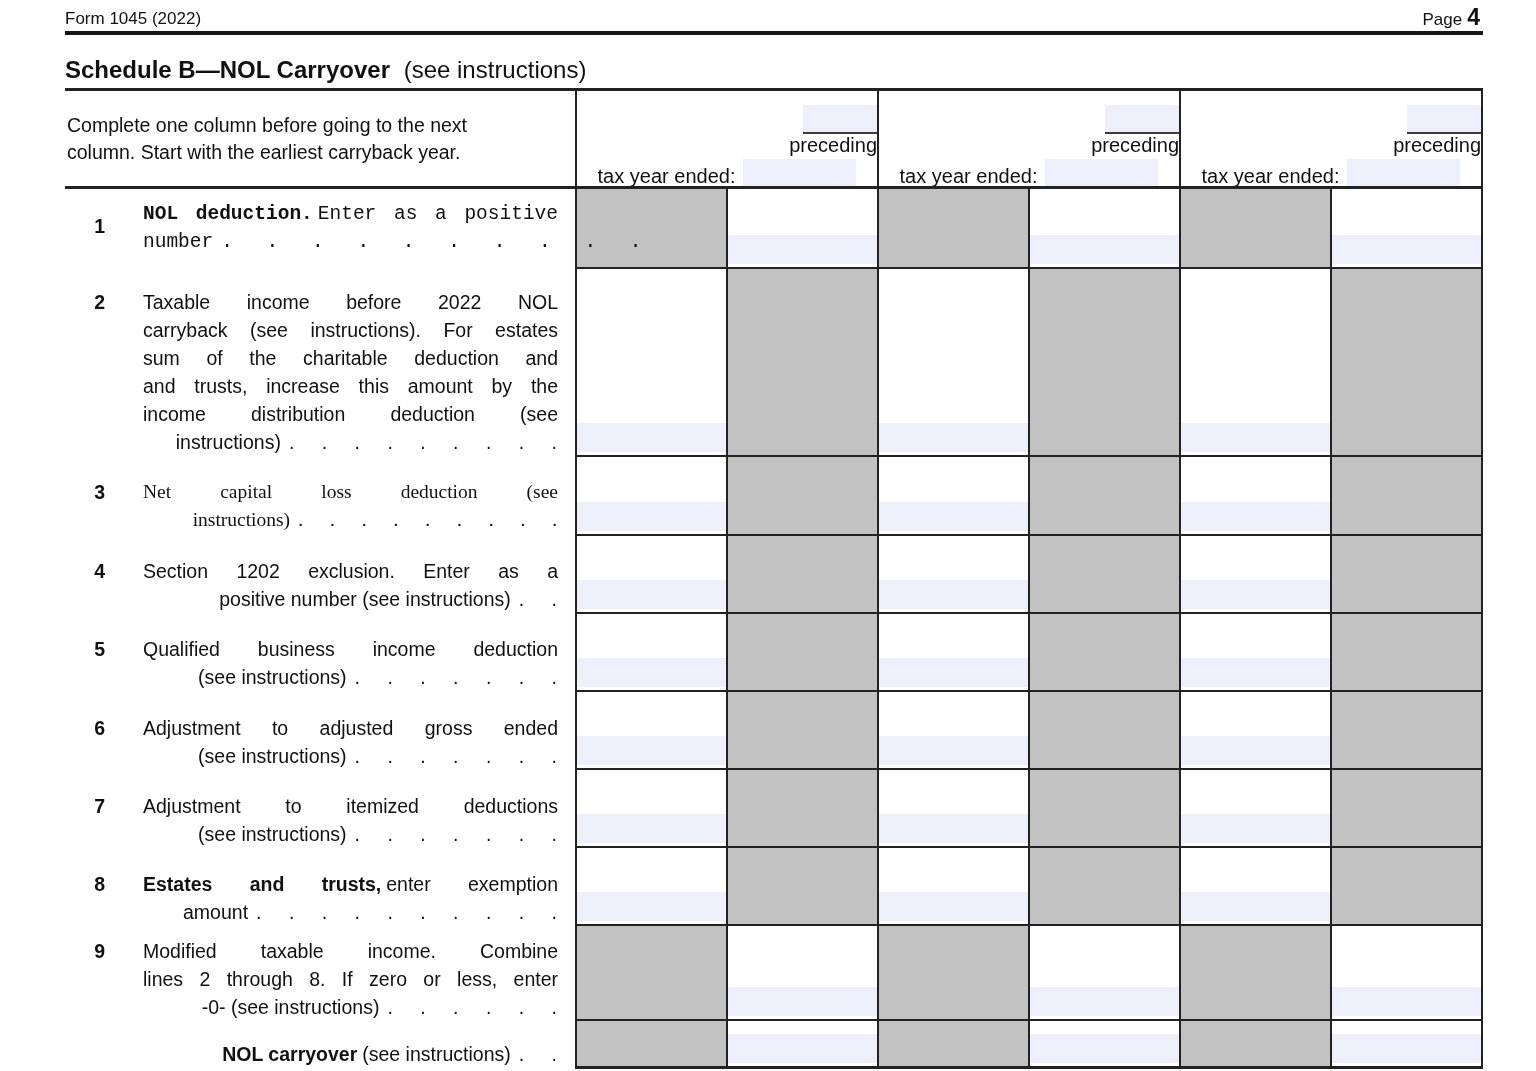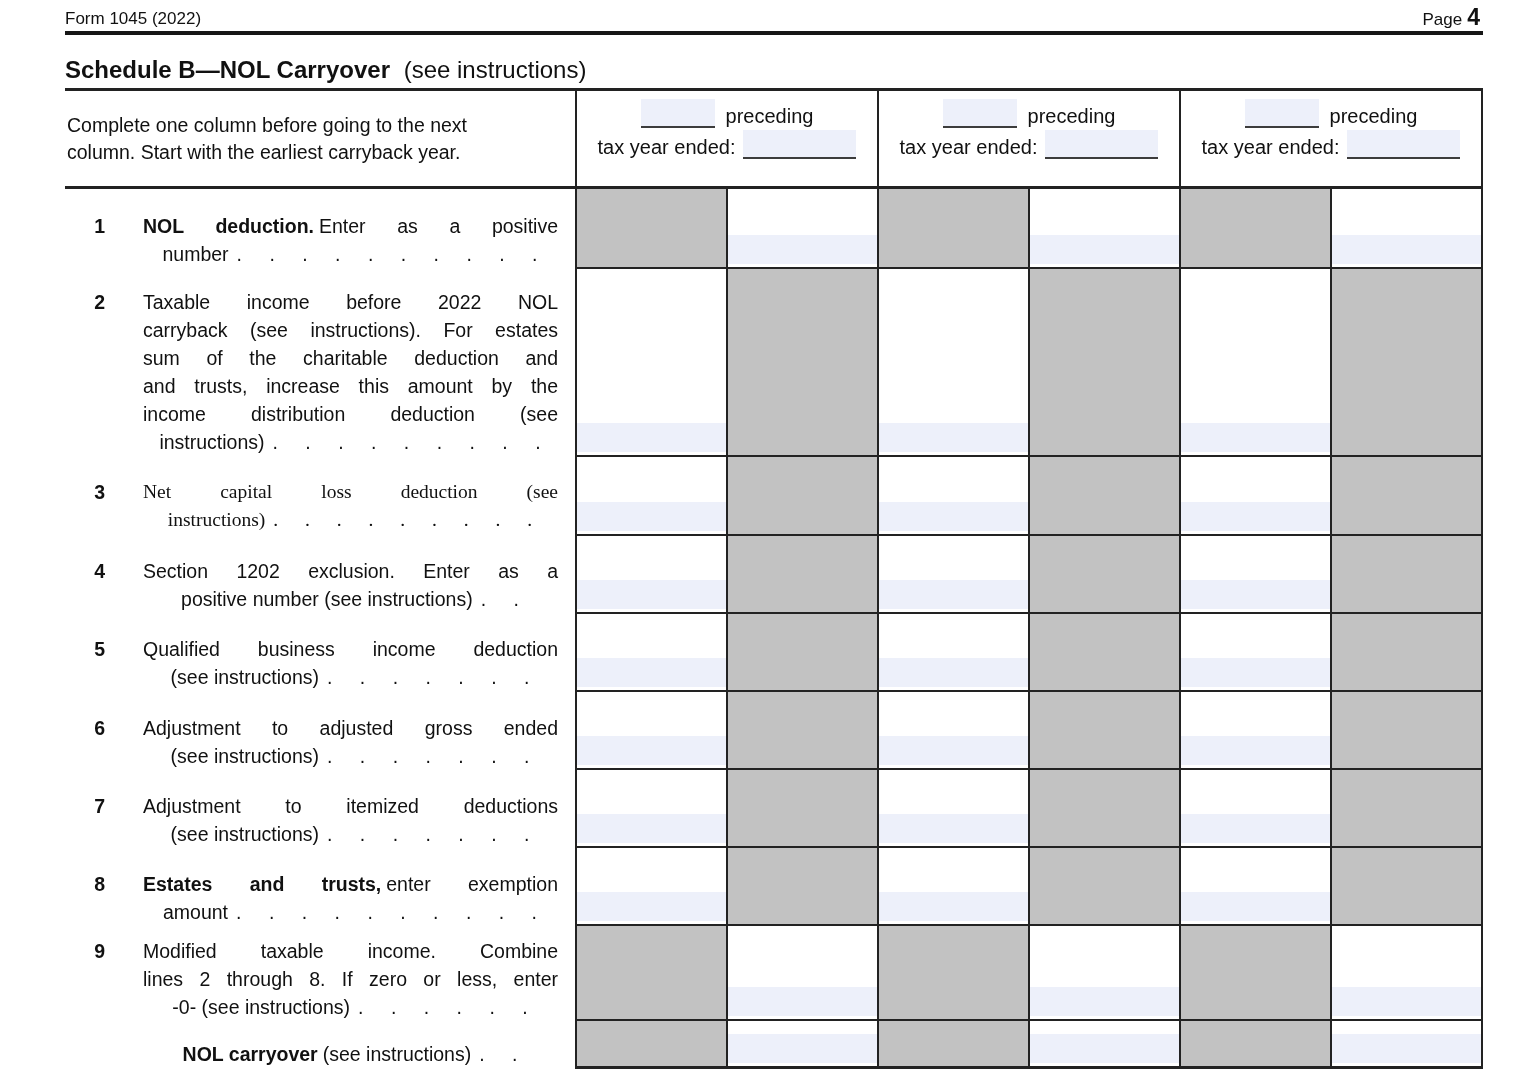--- a/index.html
+++ b/index.html
@@ -28,32 +28,32 @@
   }
   .rownum {
     position:absolute; left:65px; width:40px; text-align:right;
     font-weight:bold; font-size:19.5px; line-height:28px;
   }
   .rowtext {
     position:absolute; left:143px; width:415px;
     font-size:19.5px; line-height:28px;
   }
   .jline   { text-align:justify; text-align-last:justify; }
-  .lastline{ text-align:center; white-space:nowrap; }
+  .lastline{ text-align:right; white-space:nowrap; }
   .lead    { font-weight:bold; margin-right:5px; }
   .dots    { word-spacing:20px; padding-left:8px; letter-spacing:1px; }
   
   .grid-header {
     position:absolute; left:575px; top:91px; width:908px; height:95px;
     display:flex; box-sizing:border-box;
     border-left:2px solid #222; border-right:2px solid #222;
   }
   .hgroup { flex:1 1 0; display:flex; flex-direction:column; align-items:stretch; }
   .hgroup.gsep { border-right:2px solid #222; }
-  .hline1 { margin-top:8px; display:flex; justify-content:center; align-items:flex-end; }
+  .hline1 { margin-top:14px; display:flex; justify-content:center; align-items:flex-end;flex-direction:column; }
   .hline2 { margin-top:2px; display:flex; justify-content:center; align-items:flex-end; }
   .hinput {
     background:#edf0fa; border-bottom:2px solid #3c3c3c; height:27px;
     box-sizing:content-box;
   }
   .hinput.small { width:74px;  }
   .hinput.wide  { width:113px; }
   .hlabel { font-size:20px; line-height:23px; }
   .hline1 .hlabel { margin-left:11px; }
   .hline2 .hlabel { margin-right:8px;  }
@@ -262,21 +262,21 @@
           <div class="field"></div>
         </div>
         <div class="cell vsep shaded"></div>
         <div class="cell entry">
           <div class="field"></div>
         </div>
       </div>
     </div>
   <div id="descRows">
       <div class="rownum" style="top: 212px;">1</div>
-      <div class="rowtext" style="top: 212px;">
+      <div class="rowtext" style="top: 200px; font-family: Liberation Mono, monospace;">
         <div class="jline"><b class="lead">NOL deduction.</b><span>Enter as a positive</span></div>
         <div class="lastline"><span>number</span><span class="dots">. . . . . . . . . .</span></div>
       </div>
       <div class="rownum" style="top: 288px;">2</div>
       <div class="rowtext" style="top: 288px;">
         <div class="jline"><span>Taxable income before 2022 NOL</span></div>
         <div class="jline"><span>carryback (see instructions). For estates</span></div>
         <div class="jline"><span>sum of the charitable deduction and</span></div>
         <div class="jline"><span>and trusts, increase this amount by the</span></div>
         <div class="jline"><span>income distribution deduction (see</span></div>

